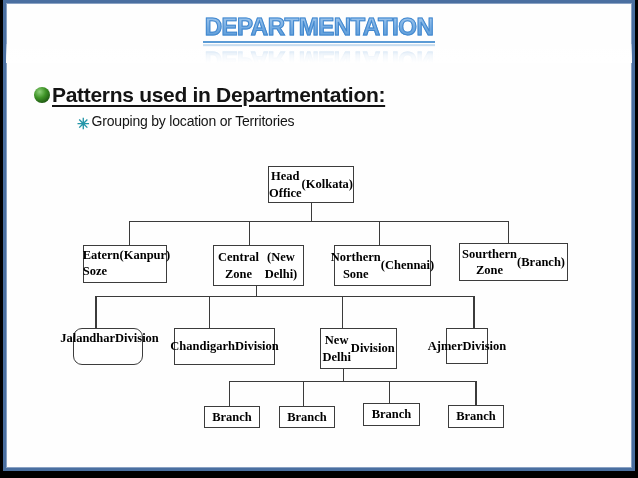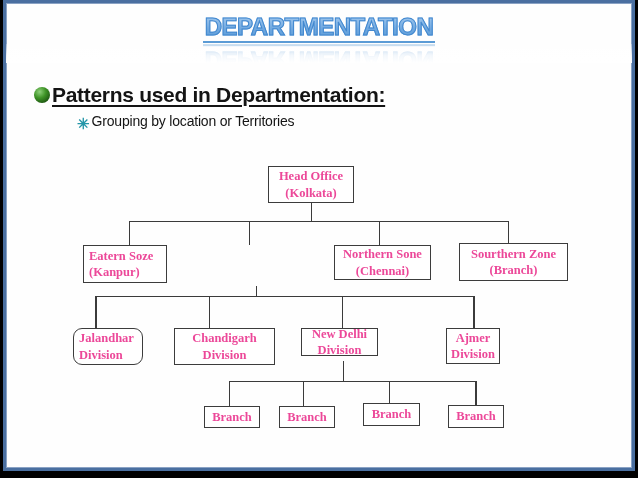--- a/index.html
+++ b/index.html
@@ -23,22 +23,22 @@
   #bullet1{left:28px;top:80px;justify-content:flex-end;}
   #bullet2{left:71px;top:110px;}
   .sphere-icon{width:16px;height:16px;border-radius:50%;margin:4px 2px 0 0;flex:none;
          background:radial-gradient(circle at 35% 30%,#8ed07a 0%,#3f9427 40%,#205c13 75%,#143c0b 100%);}
   .star-icon{font-size:15px;line-height:22px;color:#2596a8;font-weight:bold;margin-right:2px;flex:none;}
   #bullet1 .bullet-text{font-size:21px;font-weight:bold;letter-spacing:-0.3px;
          text-decoration:underline;text-underline-offset:3px;}
   #bullet2 .bullet-text{font-size:14px;letter-spacing:-0.2px;}
   
   .org-box{position:absolute;background:#fff;border:1.5px solid #3c3c3c;box-sizing:border-box;
-         display:flex;flex-direction:column;justify-content:center;align-items:center;
-         font-family:"Liberation Serif","DejaVu Serif",serif;font-weight:bold;color:#ec4899;
+         display:flex;flex-direction:row;justify-content:center;align-items:center;
+         font-family:"Liberation Serif","DejaVu Serif",serif;font-weight:bold;color:#000000;
          font-size:12.5px;line-height:1.3;text-align:center;padding:1px 2px;}
   .org-box.align-left{align-items:flex-start;text-align:left;padding-left:5px;}
   .hline,.vline{position:absolute;background:#3b3b3b;}
 </style>
 </head>
 <body>
 
 <div id="stage">
   <div id="slide">
 
@@ -86,42 +86,46 @@
 
     <div class="org-box" style="left:262px;top:163px;width:86px;height:37px;">
       <span>Head Office</span>
       <span>(Kolkata)</span>
     </div>
 
     <div class="org-box align-left" style="left:77px;top:242px;width:84px;height:38px;">
       <span>Eatern Soze</span>
       <span>(Kanpur)</span>
     </div>
-    <div class="org-box" style="left:328px;top:242px;width:97px;height:35px;">
+    <div class="org-box" style="left:207px;top:242px;width:91px;height:41px;">
+      <span>Central Zone</span>
+      <span>(New Delhi)</span>
+    </div>
+    <div class="org-box" style="left:328px;top:242px;width:97px;height:41px;">
       <span>Northern Sone</span>
       <span>(Chennai)</span>
     </div>
     <div class="org-box" style="left:453px;top:240px;width:109px;height:38px;">
       <span>Sourthern Zone</span>
       <span>(Branch)</span>
     </div>
 
     <div class="org-box align-left" style="left:67px;top:325px;width:70px;height:37px;border-radius:9px;">
       <span>Jalandhar</span>
       <span>Division</span>
     </div>
     <div class="org-box" style="left:168px;top:325px;width:101px;height:37px;">
       <span>Chandigarh</span>
       <span>Division</span>
     </div>
-    <div class="org-box" style="left:295px;top:325px;width:77px;height:28px;justify-content:center;">
+    <div class="org-box" style="left:314px;top:325px;width:77px;height:41px;justify-content:center;">
       <span>New Delhi</span>
       <span>Division</span>
     </div>
-    <div class="org-box" style="left:440px;top:325px;width:54px;height:36px;padding:1px 0;">
+    <div class="org-box" style="left:440px;top:325px;width:42px;height:36px;padding:1px 0;">
       <span>Ajmer</span>
       <span>Division</span>
     </div>
 
     <div class="org-box" style="left:198px;top:403px;width:56px;height:22px;">
       <span>Branch</span>
     </div>
     <div class="org-box" style="left:273px;top:403px;width:56px;height:22px;">
       <span>Branch</span>
     </div>

